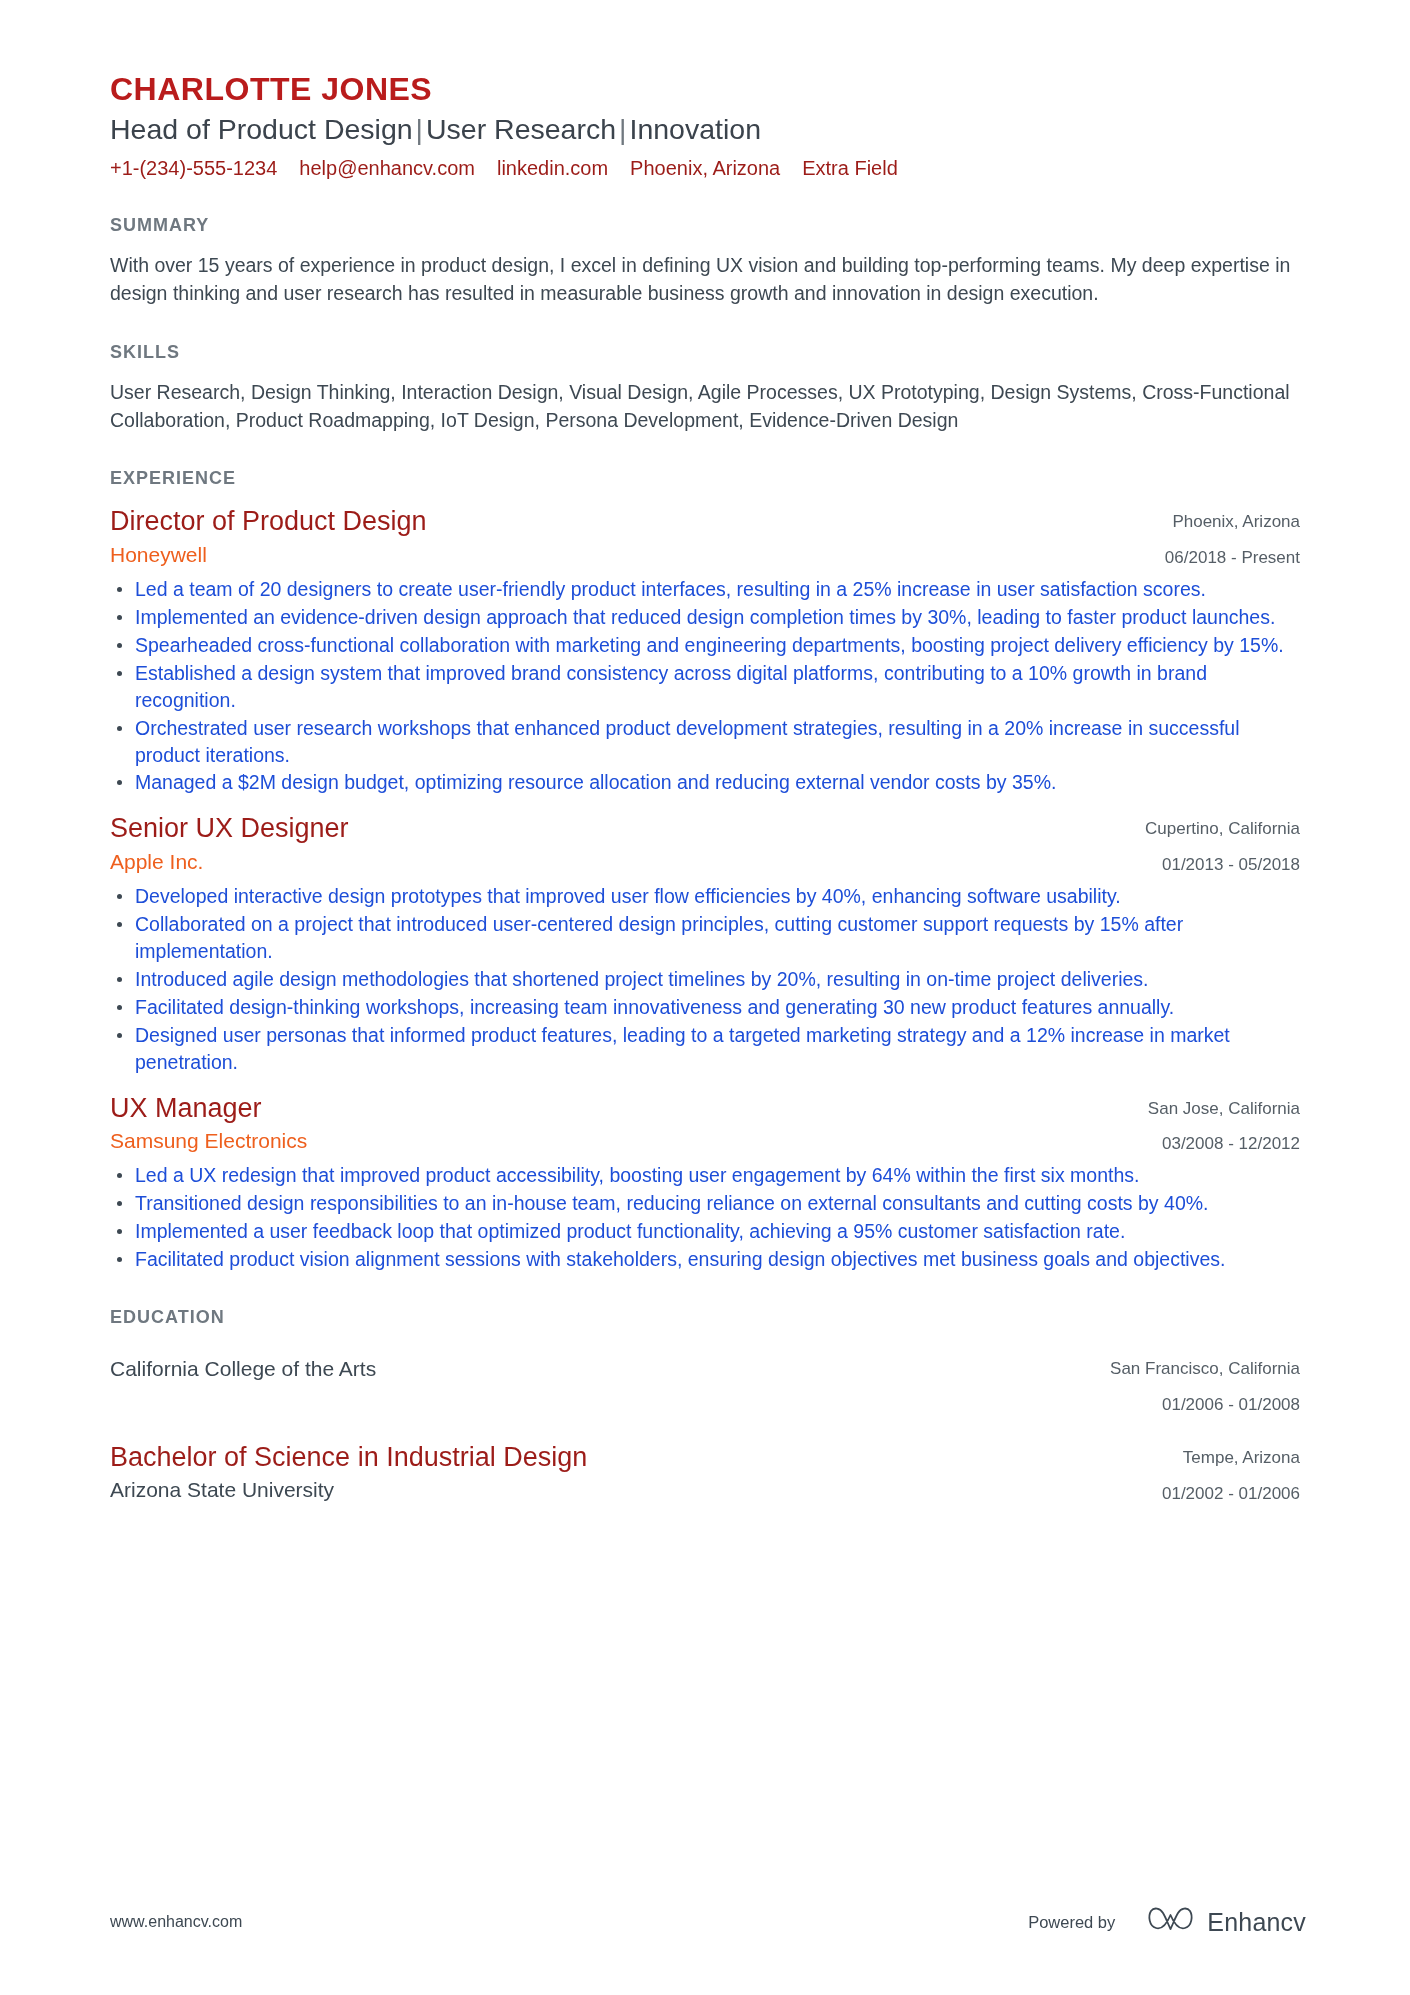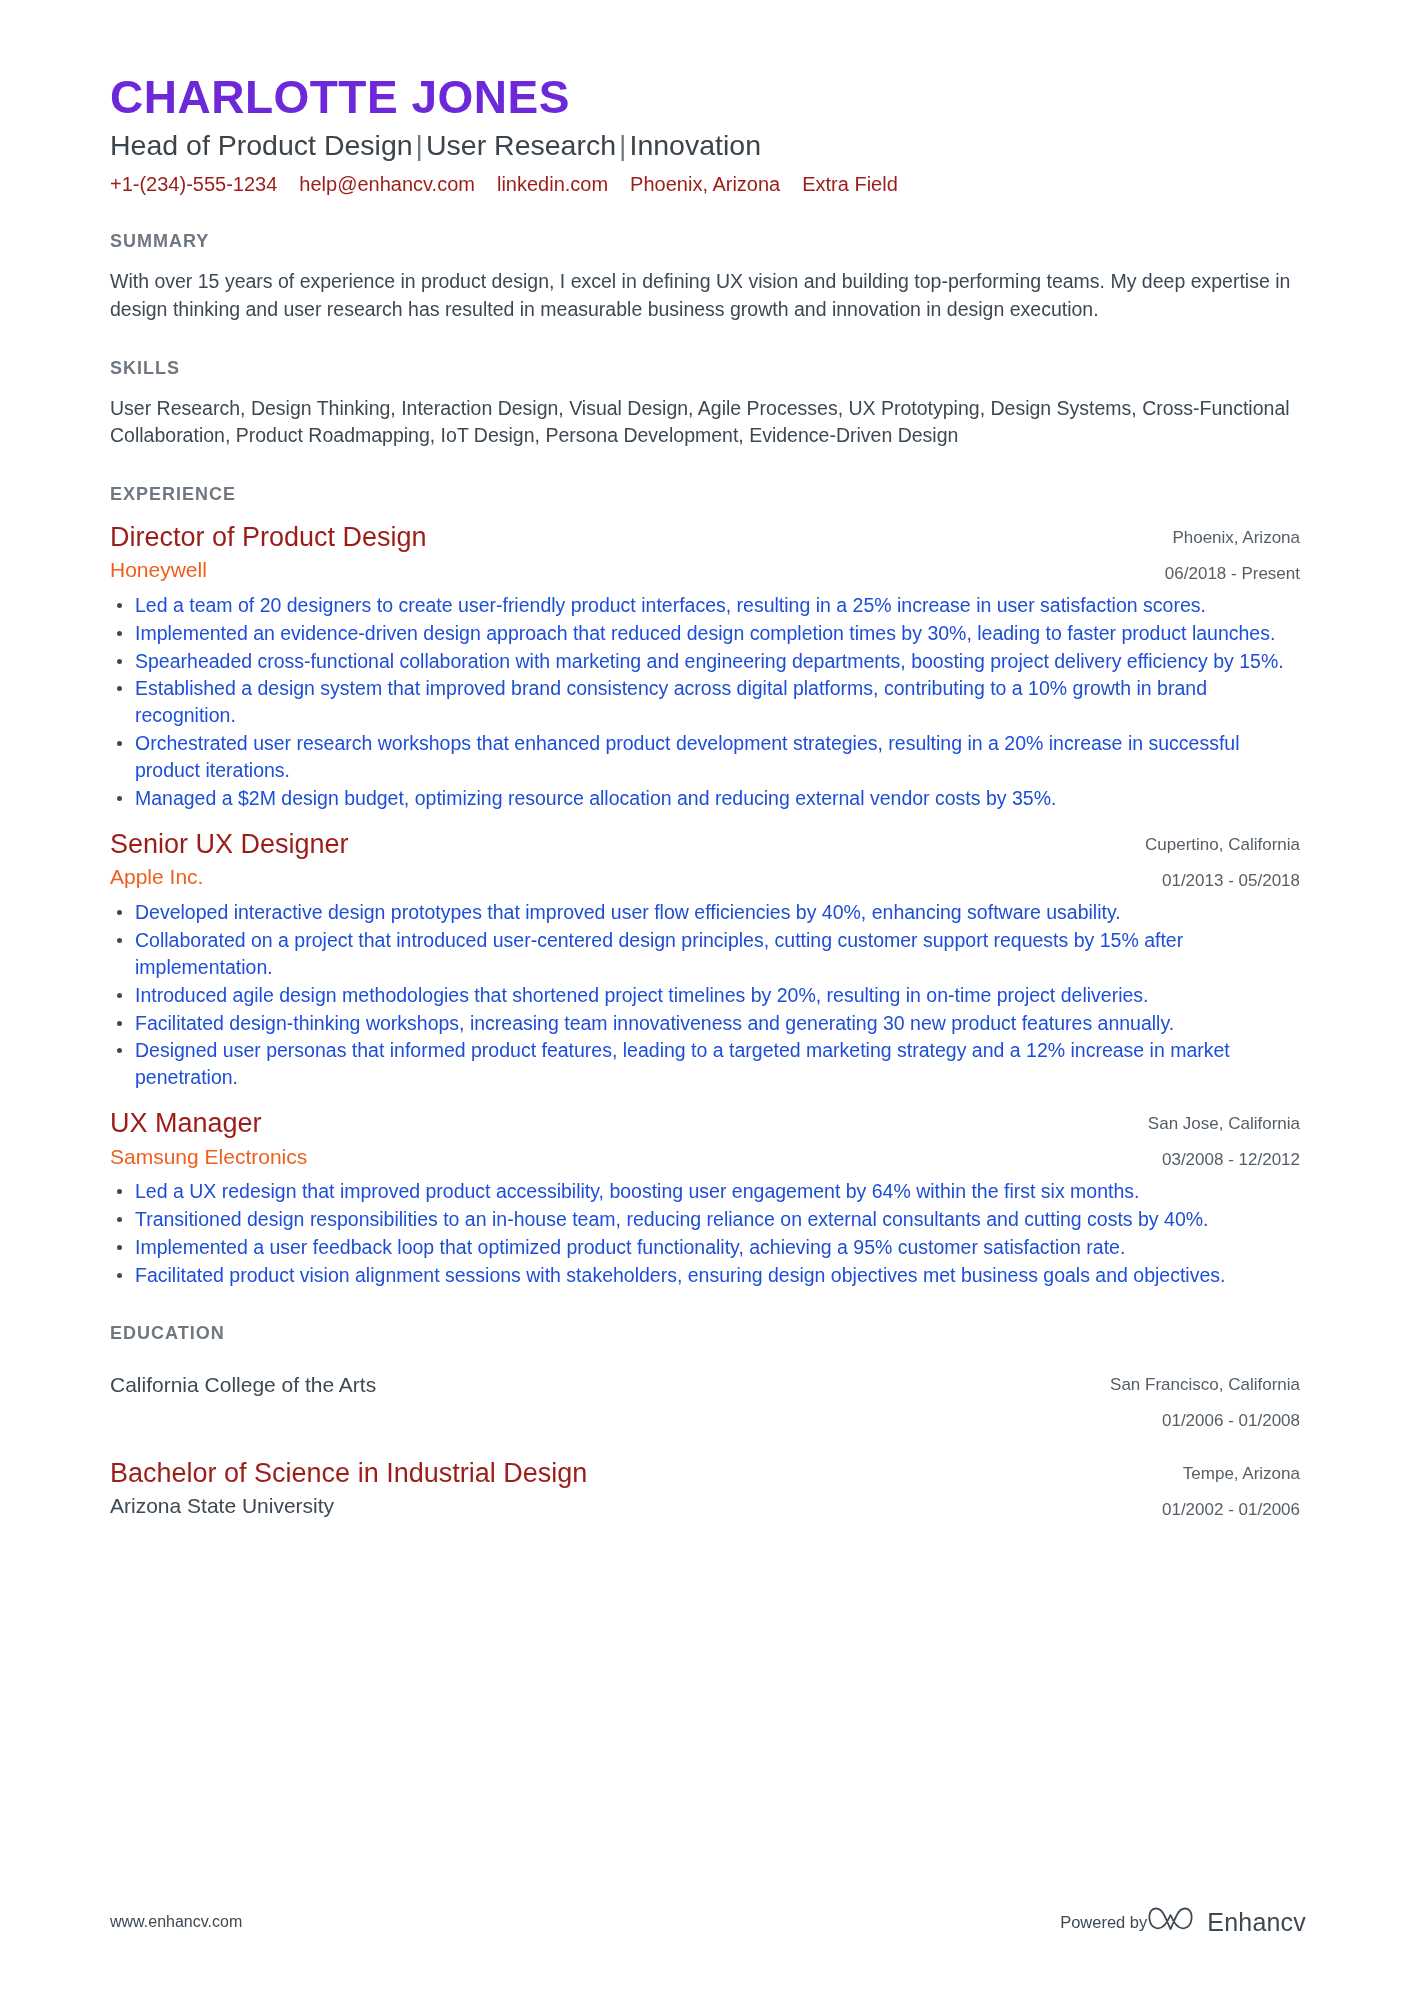--- a/index.html
+++ b/index.html
@@ -18,24 +18,24 @@
     position: relative;
     width: 1410px;
     height: 1995px;
     background: #ffffff;
     box-sizing: border-box;
     padding: 72px 110px 0 110px;
   }
 
   
   .name {
-    font-size: 46px;
+    font-size: 32px;
     font-weight: 700;
     letter-spacing: 0.5px;
-    color: #6d28d9;
+    color: #b91c1c;
     line-height: 1.12;
     margin: 0 0 4px 0;
     text-transform: uppercase;
   }
   .headline {
     font-size: 28.5px;
     font-weight: 400;
     color: #3b434c;
     line-height: 1.25;
     margin: 0 0 8px 0;
@@ -157,21 +157,21 @@
     justify-content: space-between;
     align-items: center;
   }
   .footer-url {
     font-size: 16px;
     color: #3d4852;
   }
   .footer-right {
     display: flex;
     align-items: center;
-    gap: 0;
+    gap: 32px;
   }
   .powered {
     font-size: 16.5px;
     color: #3d4852;
   }
   .brand {
     display: flex;
     align-items: center;
     gap: 12px;
   }

